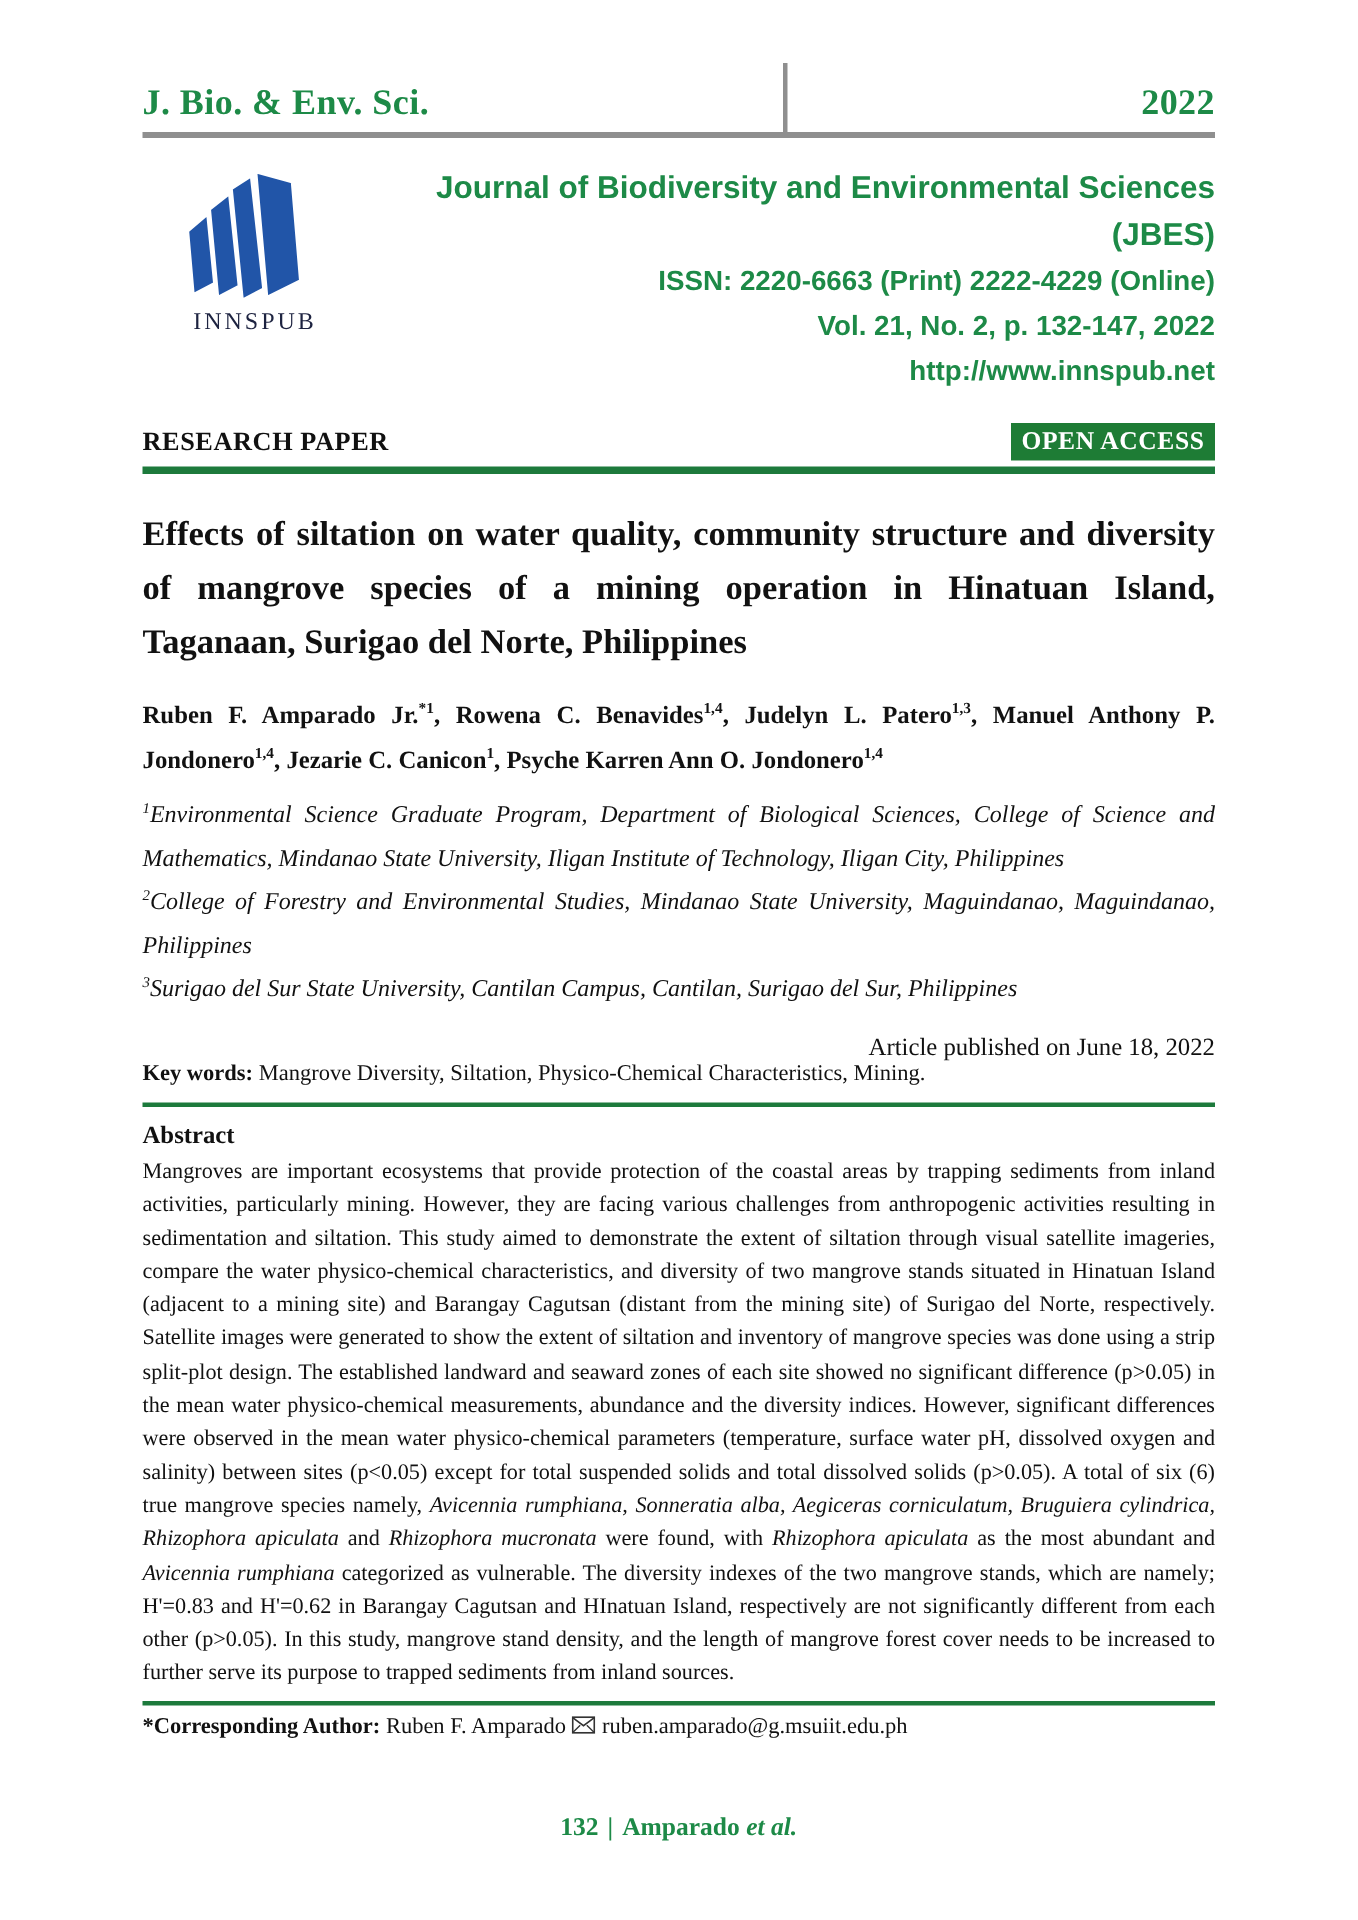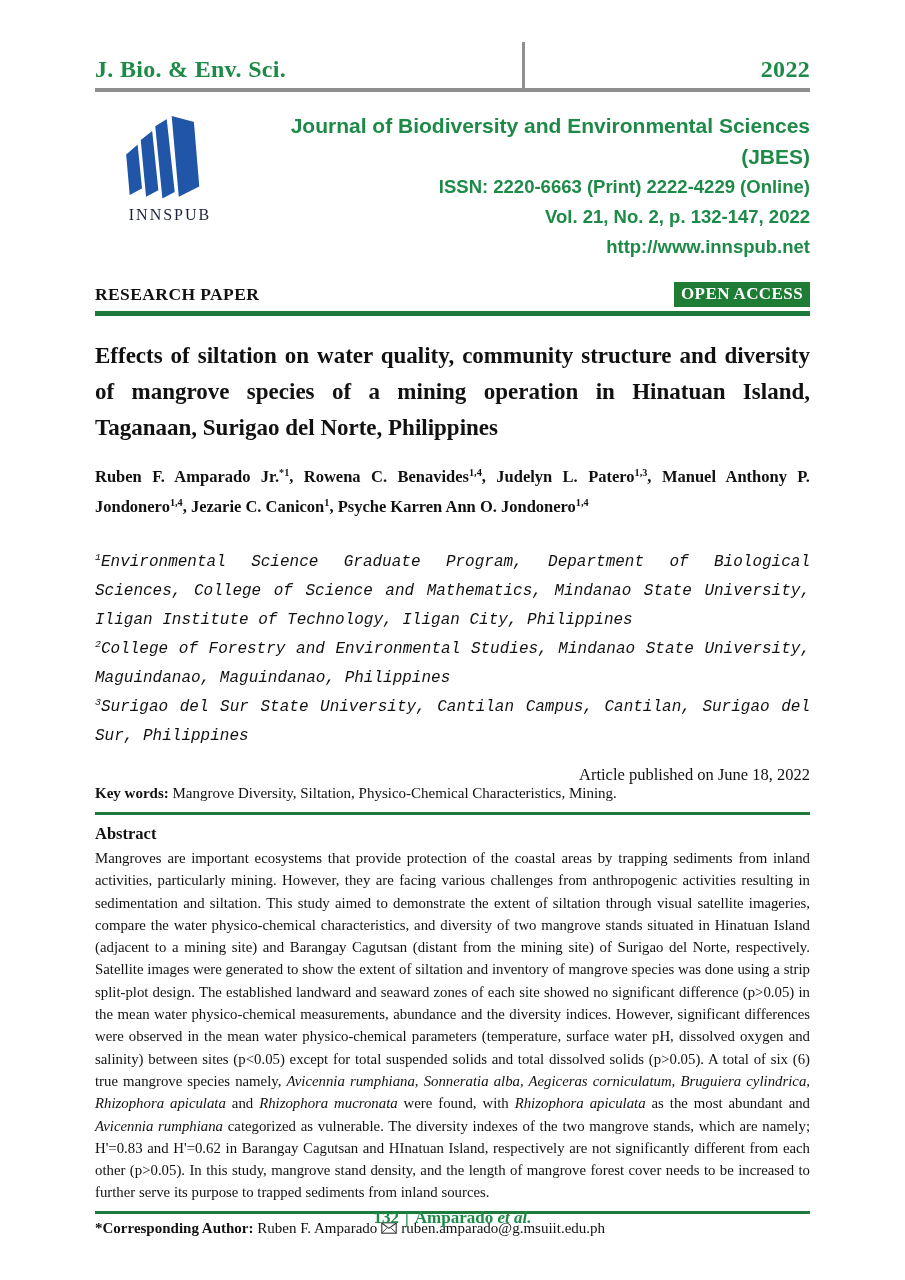--- a/index.html
+++ b/index.html
@@ -62,21 +62,21 @@
   
   .title{
     margin-top:22px;font-size:23px;font-weight:bold;line-height:36px;
     text-align:justify;
   }
   .authors{
     margin-top:16px;font-size:16.5px;font-weight:bold;line-height:30px;
     text-align:justify;
   }
   sup{font-size:.62em;vertical-align:super;line-height:0;}
-  .affiliations{margin-top:26px;font-family:Liberation Mono, monospace;}
+  .affiliations{margin-top:7px;}
   .affiliations p{
     font-size:16px;font-style:italic;line-height:29px;text-align:justify;
   }
   .published{margin-top:14px;text-align:right;font-size:16.5px;}
   .keywords{
     font-size:15px;padding-bottom:10px;
     border-bottom:3px solid var(--rule-green);
   }
   .keywords b{font-size:15px;}
   .abstract-heading{margin-top:9px;font-size:16.5px;font-weight:bold;}

